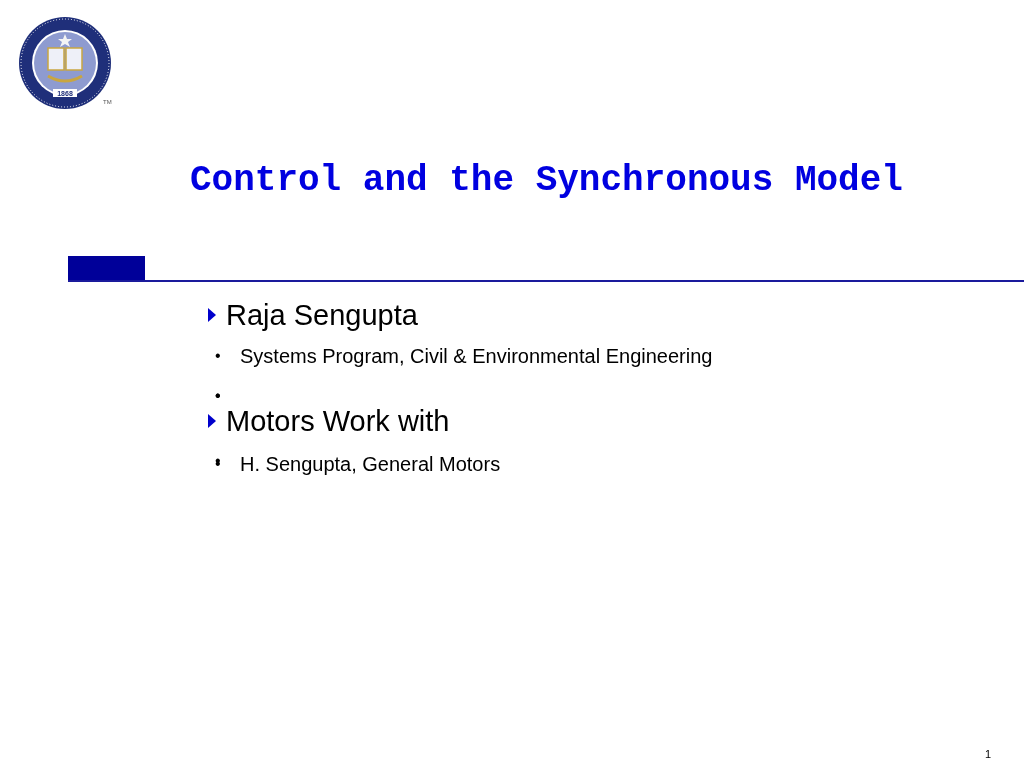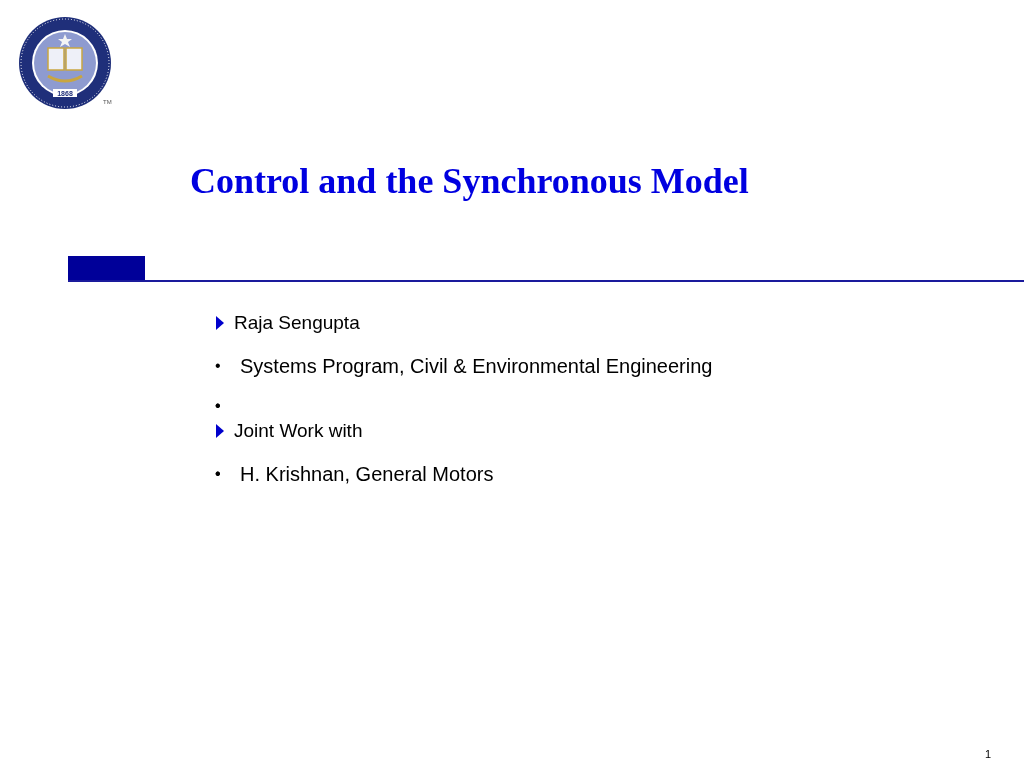--- a/index.html
+++ b/index.html
@@ -11,36 +11,36 @@
     }
     .seal {
       position: absolute; left: 18px; top: 16px; width: 94px; height: 94px;
     }
     .tm {
       position: absolute; left: 103px; top: 99px; font-size: 6px; color: #555;
       font-family: "Liberation Sans", sans-serif;
     }
     .title {
       position: absolute; left: 190px; top: 160px; width: 760px;
-      font-family: Liberation Serif, serif; font-weight: bold;
+      font-family: Liberation Mono, monospace; font-weight: bold;
       font-size: 36px; line-height: 42px; color: #0000e0; margin: 0;
     }
     .title span { display: block; }
     .accent-block {
       position: absolute; left: 68px; top: 256px; width: 77px; height: 26px;
       background: #000099;
     }
     .rule {
       position: absolute; left: 68px; top: 280px; width: 956px; height: 2px;
       background: #1a1a9c;
     }
     .content { position: absolute; left: 198px; top: 292px; width: 720px; }
     .lvl1 {
-      position: relative; font-size: 19px; line-height: 30px; padding-left: 20px;
-      margin: 16px;
+      position: relative; font-size: 29px; line-height: 30px; padding-left: 20px;
+      margin: 8px;
     }
     .lvl1 .tri {
       position: absolute; left: 2px; top: 8px; width: 0; height: 0;
       border-top: 7px solid transparent; border-bottom: 7px solid transparent;
       border-left: 8px solid #0000cc;
     }
     .lvl2 {
       position: relative; font-size: 20px; line-height: 24px;
       padding-left: 42px; margin: 0;
     }
@@ -88,24 +88,24 @@
   </p>
   <p class="lvl2" style="margin-top:16px">
     <span class="dot">•</span>
   </p>
   <p class="lvl2" style="margin-top:16px">
     <span class="dot">•</span>
   </p>
 
   <p class="lvl1" style="margin-top:38px">
     <span class="tri"></span>
-    <span>Joint Work with</span>
+    <span>Motors Work with</span>
   </p>
   <p class="lvl2" style="margin-top:13px">
     <span class="dot">•</span>
   </p>
   <p class="lvl2" style="margin-top:16px">
     <span class="dot">•</span>
-    <span>H. Krishnan, General Motors</span>
+    <span>H. Sengupta, General Motors</span>
   </p>
 </div>
 
 <div class="page-num">1</div>
 
 </body></html>

